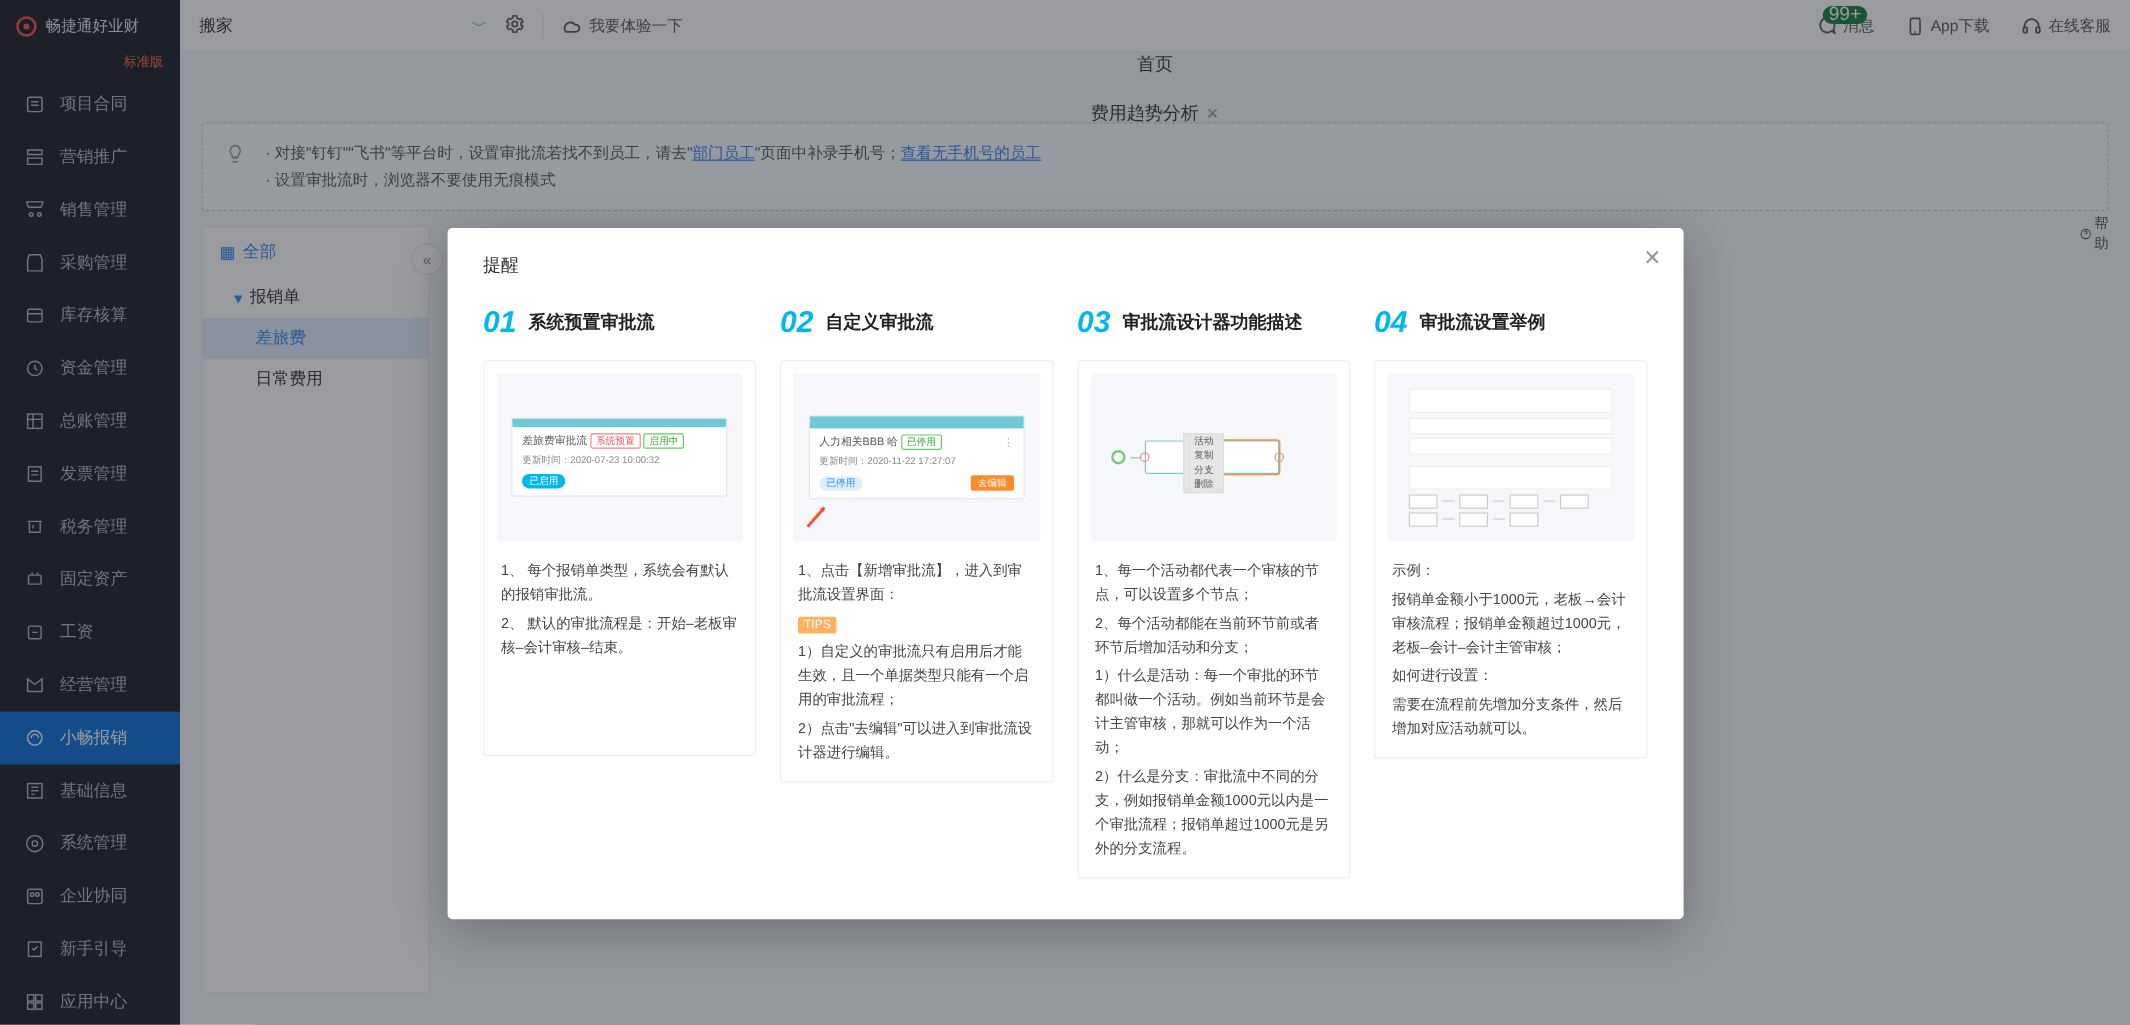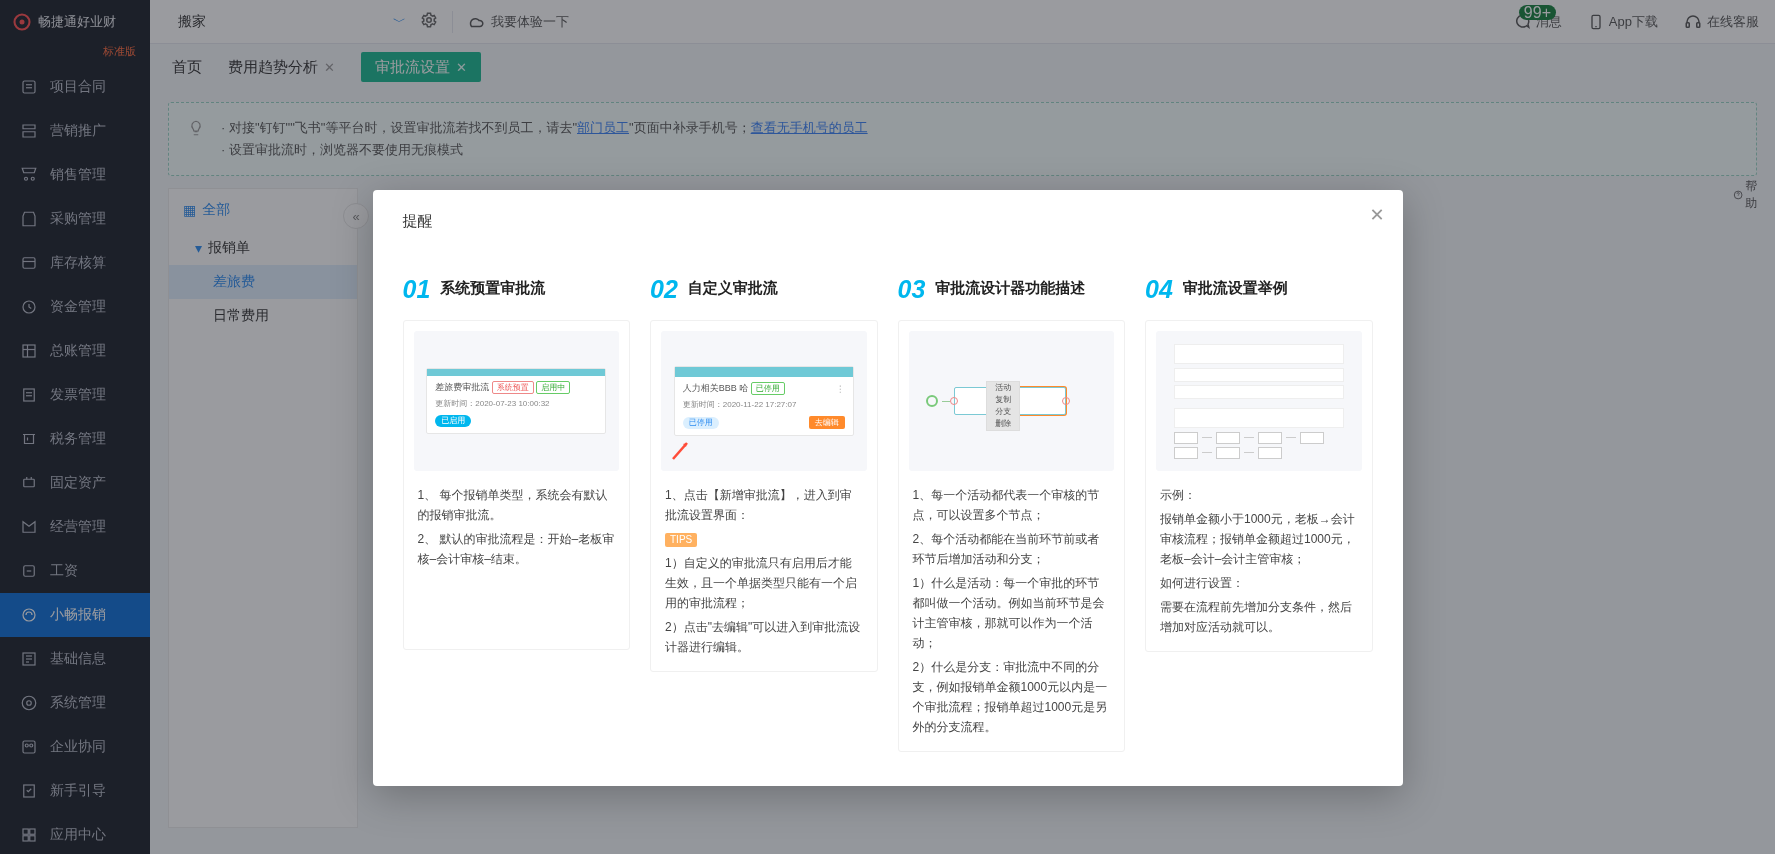--- a/index.html
+++ b/index.html
@@ -11,31 +11,31 @@
   .logo-row svg { flex-shrink:0; }
   .logo-txt { color:#e7e9ee; font-size:13px; font-weight:500; }
   .edition { color:#ff6a3d; font-size:11px; padding:0 14px 6px;text-align:right; }
   .side-item { height:44px; display:flex; align-items:center; gap:12px; padding:0 20px; cursor:pointer; font-size:14px;}
   .side-item.active { background:#0c6ed8; color:#fff; }
   .side-item svg { width:18px; height:18px; flex-shrink:0; }
 
   
   .topbar { position:absolute; left:150px; top:0; right:0; height:44px; background:#fff; border-bottom:1px solid #e5e8ef; display:flex; align-items:center; padding:0 16px; gap:14px; }
   .org-select { display:flex; align-items:center; gap:6px; color:#333; cursor:pointer; min-width:240px;}
-  .org-name { font-size:14px;margin-left:12px; }
+  .org-name { font-size:14px; }
   .chev { color:#2d8cf0; }
   .gear { color:#666; cursor:pointer; }
   .divider-v { width:1px; height:22px; background:#e5e8ef; }
   .try-btn { display:flex; align-items:center; gap:6px; color:#555; cursor:pointer; }
   .top-right { margin-left:auto; display:flex; align-items:center; gap:26px; }
   .tr-item { display:flex; align-items:center; gap:5px; color:#555; cursor:pointer; position:relative; font-size:13px;}
   .badge { position:absolute; top:-8px; left:6px; background:#15803d; color:#fff; border-radius:9px; font-size:16px; padding:0 5px; line-height:15px; }
 
   
-  .tabstrip { position:absolute; left:150px; top:44px; right:0; height:46px; background:#f5f7fa; display:flex; align-items:center; padding:0 22px; gap:22px; }
+  .tabstrip { position:absolute; left:150px; top:44px; right:0; height:46px; background:#f5f7fa; display:flex; align-items:center; padding:0 22px; gap:22px;flex-direction:column; }
   .tab-home { font-size:15px; color:#333; cursor:pointer; }
   .tab { display:flex; align-items:center; gap:6px; font-size:15px; color:#333; cursor:pointer; padding:0 4px; height:30px;}
   .tab .x { color:#999; font-size:13px; }
   .tab.active { background:#19b990; color:#fff; padding:0 14px; border-radius:2px; }
   .tab.active .x { color:#e9fffa; }
 
   
   .content { position:absolute; left:150px; right:0; top:90px; bottom:0; padding:12px 18px; }
   .tipbox { border:1px dashed #9ad5c6; background:#f6fffd; border-radius:3px; padding:14px 18px; display:flex; gap:16px; color:#555; line-height:22px; }
   .tipbox a { color:#3b82f6; }
@@ -49,21 +49,21 @@
   .collapse-btn { position:absolute; right:-12px; top:14px; width:26px; height:26px; background:#fff; border:1px solid #e5e5e5; border-radius:50%; display:flex; align-items:center; justify-content:center; color:#888; cursor:pointer; }
   .mainpanel { flex:1; margin-left:24px; background:transparent; position:relative;}
   .card-outline { width:280px; height:170px; border:1px solid #ececec; border-radius:4px; background:#fcfcfc; margin-top:20px;}
   .help-float { position:absolute; right:-2px; top:-6px; width:26px; height:26px; display:flex; align-items:center; justify-content:center; color:#555; }
 
   
   .mask { position:absolute; inset:0; background:rgba(30,34,42,.45); display:flex; align-items:flex-start; justify-content:center; padding-top:190px;}
   .modal { width:1030px; background:#fff; border-radius:4px; padding:22px 30px 34px; box-shadow:0 10px 40px rgba(0,0,0,.25); position:relative; }
   .modal-title { font-size:15px; color:#333; }
   .modal-close { position:absolute; right:18px; top:14px; color:#999; cursor:pointer; font-size:18px;}
-  .cards { display:flex; gap:20px; margin-top:44px; }
+  .cards { display:flex; gap:20px; margin-top:24px; }
   .mcard { flex:1; display:flex; flex-direction:column; }
   .mhead { display:flex; align-items:center; gap:10px; margin-bottom:16px;}
   .num { font-family:Arial; font-weight:800; font-size:25px; color:#00b7ee; font-style:italic; }
   .mtitle { font-size:15px; font-weight:600; color:#222; position:relative; padding-bottom:2px;}
   .mtitle::after{content:"";position:absolute;left:0;bottom:-2px;height:7px;width:100%;background:#bdebff;z-index:-1;border-radius:3px;}
   .mbody { border:1px solid #f0f0f0; border-radius:3px; padding:0 0 14px; }
   .thumb { height:140px; background:#f6f7fa; margin:10px; border-radius:3px; display:flex; align-items:center; justify-content:center; position:relative; overflow:hidden;}
   .thumb-inner1,.thumb-inner2,.thumb-inner4 { width:180px; background:#fff; border:1px solid #e6e6e6; border-radius:2px; font-size:9px; color:#555; padding:6px 8px; }
   .thumb-inner2 .titlebar, .thumb-inner4 .titlebar { height:10px; background:#6fc9d6; margin:-6px -8px 5px; }
   .pill { display:inline-block; background:#00b7ee; color:#fff; border-radius:8px; font-size:8px; padding:0 6px; line-height:12px;}
@@ -166,30 +166,30 @@
       <div class="side-item">
         <svg viewBox="0 0 24 24" fill="none" stroke="currentColor" stroke-width="1.6">
           <rect x="5" y="7" width="14" height="10" rx="1"></rect>
           <line x1="9" y1="7" x2="9" y2="4"></line>
           <line x1="15" y1="7" x2="15" y2="4"></line>
         </svg>
         <span>固定资产</span>
       </div>
       <div class="side-item">
         <svg viewBox="0 0 24 24" fill="none" stroke="currentColor" stroke-width="1.6">
-          <path d="M4 19V5l8 6 8-6v14z"></path>
-        </svg>
-        <span>经营管理</span>
-      </div>
-      <div class="side-item">
-        <svg viewBox="0 0 24 24" fill="none" stroke="currentColor" stroke-width="1.6">
           <rect x="5" y="5" width="14" height="14" rx="2"></rect>
           <path d="M9 12h6"></path>
         </svg>
         <span>工资</span>
+      </div>
+      <div class="side-item">
+        <svg viewBox="0 0 24 24" fill="none" stroke="currentColor" stroke-width="1.6">
+          <path d="M4 19V5l8 6 8-6v14z"></path>
+        </svg>
+        <span>经营管理</span>
       </div>
       <div class="side-item active">
         <svg viewBox="0 0 24 24" fill="none" stroke="currentColor" stroke-width="1.6">
           <circle cx="12" cy="12" r="8"></circle>
           <path d="M8 12a4 4 0 0 1 8 0"></path>
         </svg>
         <span>小畅报销</span>
       </div>
       <div class="side-item">
         <svg viewBox="0 0 24 24" fill="none" stroke="currentColor" stroke-width="1.6">

